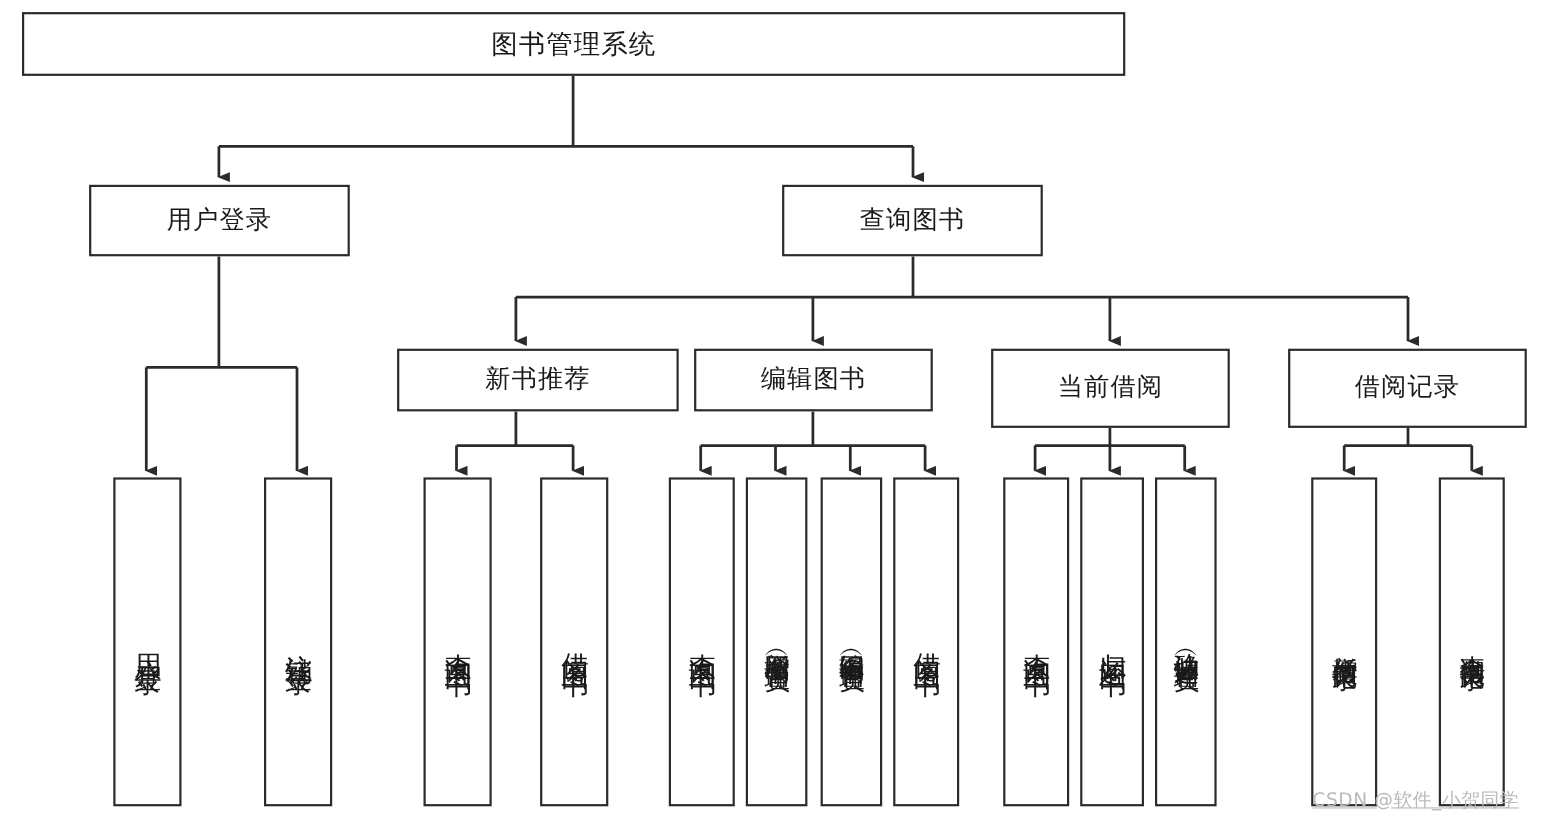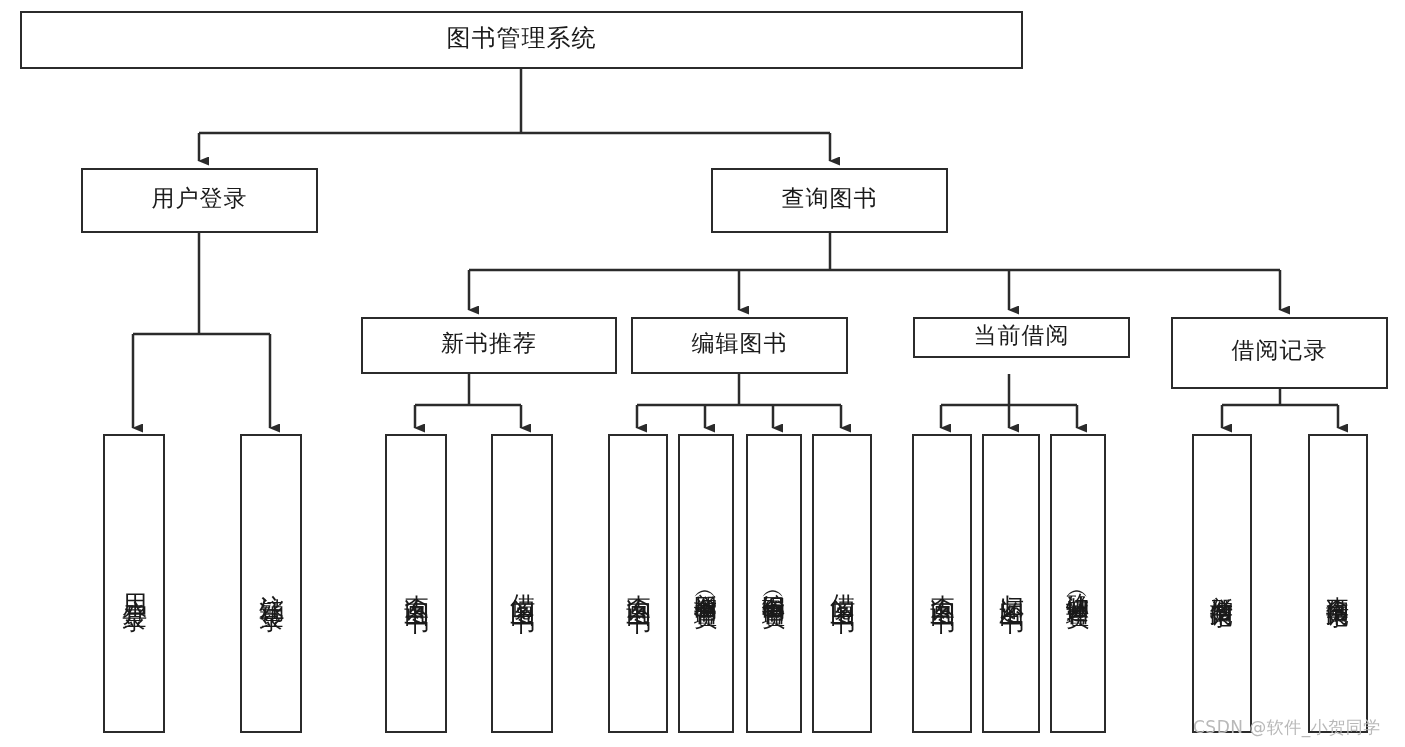--- a/index.html
+++ b/index.html
@@ -39,21 +39,20 @@
     display: block;
     text-align: center;
     line-height: 1.18;
     color: #1a1a1a;
   }
   
   .node.h-node .node-label {
     font-size: 23px;
     letter-spacing: 1px;
     white-space: nowrap;
-    font-family: Liberation Mono, monospace;
   }
   .node.root .node-label {
     font-size: 24px;
   }
   
   .node.v-node {
     align-items: center;
     justify-content: center;
   }
   .node.v-node .node-label {
@@ -71,20 +70,21 @@
   }
   #watermark {
     position: absolute;
     left: 1193px;
     top: 716px;
     font-size: 17px;
     color: #b9b9b9;
     letter-spacing: 0.5px;
     white-space: nowrap;
     font-family: "DejaVu Sans", "Liberation Sans", sans-serif;
+    text-decoration: underline;
   }
 </style>
 </head>
 <body>
 
 <div id="diagram-root">
 
   <svg id="edges-layer" width="1405" height="747" viewBox="0 0 1405 747" xmlns="http://www.w3.org/2000/svg">
     <defs>
       <marker id="arrowhead" markerWidth="9" markerHeight="11" refX="4.5" refY="10" orient="auto" markerUnits="userSpaceOnUse">
@@ -145,21 +145,21 @@
   <div class="node h-node" style="left:711px; top:168px; width:237px; height:65px;">
     <span class="node-label">查询图书</span>
   </div>
 
   <div class="node h-node" style="left:361px; top:317px; width:256px; height:57px;">
     <span class="node-label">新书推荐</span>
   </div>
   <div class="node h-node" style="left:631px; top:317px; width:217px; height:57px;">
     <span class="node-label">编辑图书</span>
   </div>
-  <div class="node h-node" style="left:901px; top:317px; width:217px; height:41px;margin-left:12px;">
+  <div class="node h-node" style="left:901px; top:317px; width:217px; height:72px;">
     <span class="node-label">当前借阅</span>
   </div>
   <div class="node h-node" style="left:1171px; top:317px; width:217px; height:72px;">
     <span class="node-label">借阅记录</span>
   </div>
 
   <div class="node v-node" style="left:103px; top:434px; width:62px; height:299px;">
     <span class="node-label">用户登录</span>
   </div>
   <div class="node v-node" style="left:240px; top:434px; width:62px; height:299px;">

